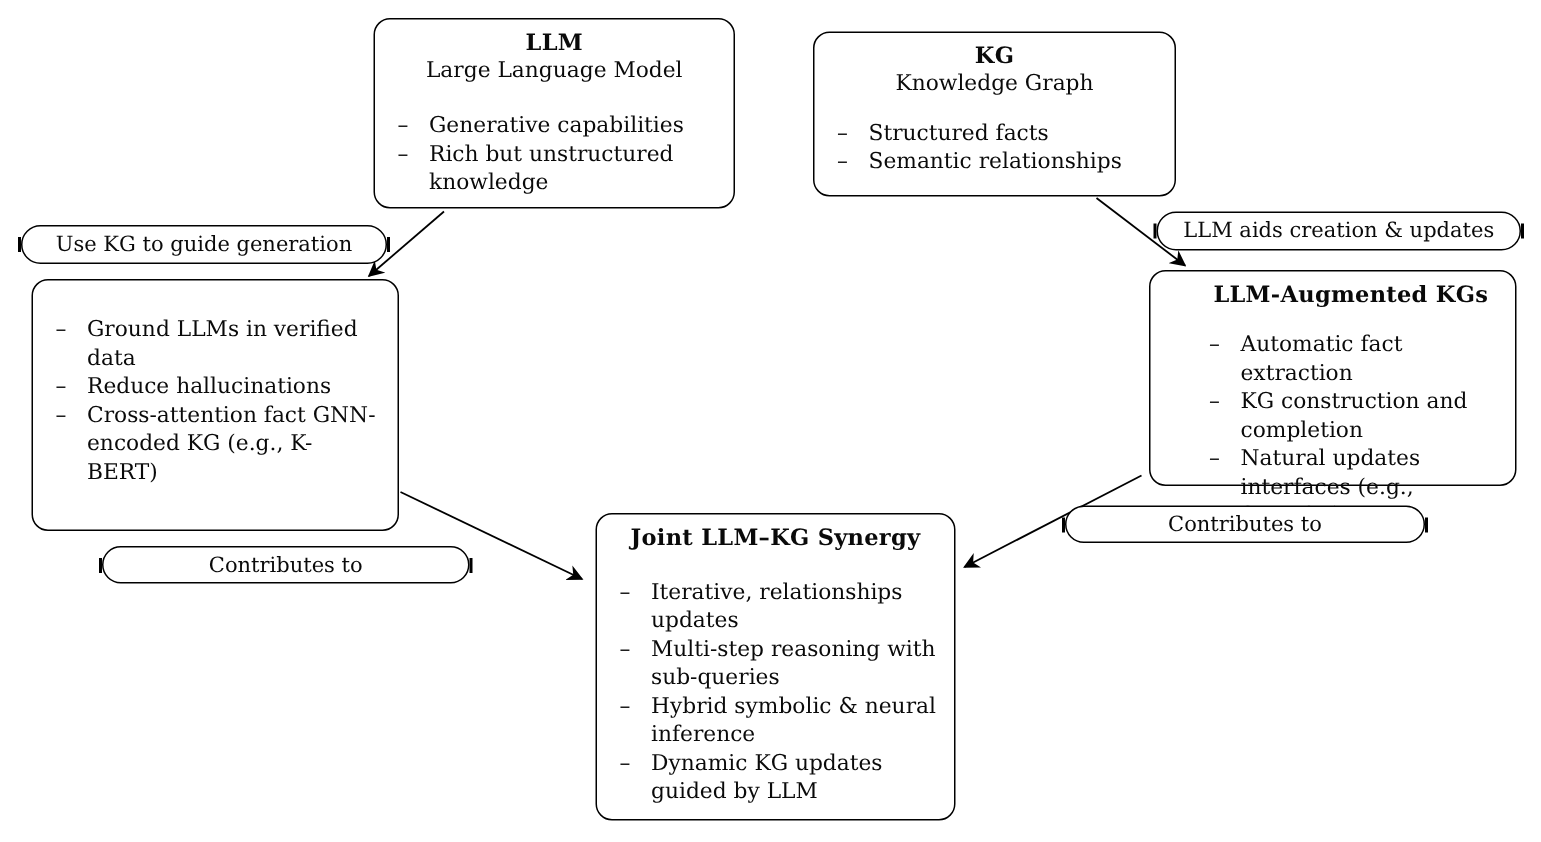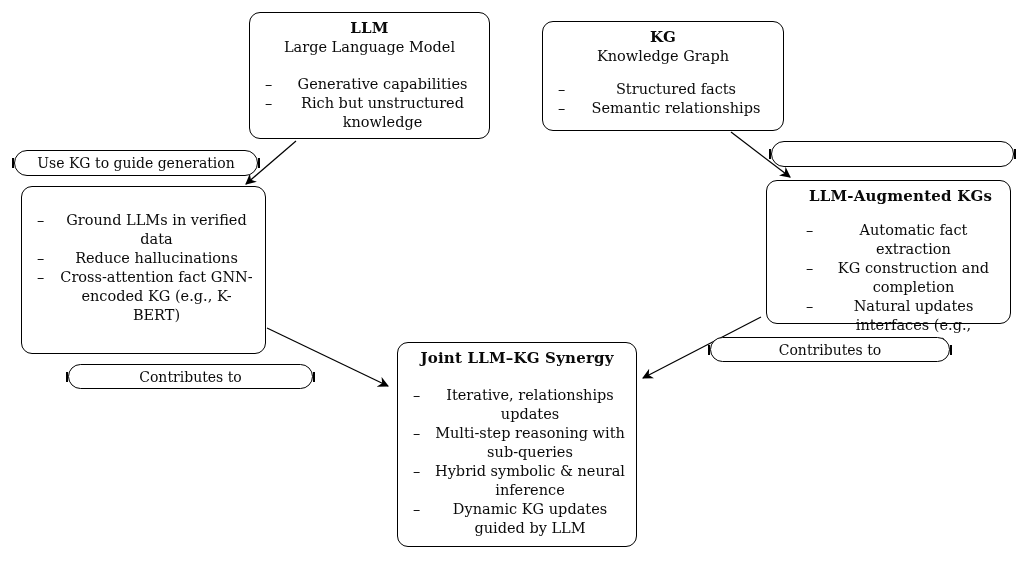--- a/index.html
+++ b/index.html
@@ -11,21 +11,21 @@
   svg.edges { position:absolute; left:0; top:0; z-index:1; }
   .node {
     position:absolute; z-index:2; box-sizing:border-box;
     background:#ffffff; border:1px solid #000000; border-radius:11px;
     padding:6px 10px 6px 10px;
   }
   .node-title { font-weight:bold; font-size:15px; line-height:19px; text-align:center; letter-spacing:0.2px; }
   .node-subtitle { font-size:14.5px; line-height:19px; text-align:center; }
   .gap { height:18px; }
   .bullets { font-size:14.5px; line-height:19px; }
-  .bullet { position:relative; padding-left:26px;text-align:center; }
+  .bullet { position:relative; padding-left:26px; }
   .bullet::before { content:"–"; position:absolute; left:5px; top:0; }
   .pill {
     position:absolute; z-index:3; box-sizing:border-box;
     background:#ffffff; border:1.6px solid #000000; border-radius:14px;
     display:flex; align-items:center; justify-content:center;
     font-size:14px; line-height:16px;
   }
   .tick {
     position:absolute; width:2px; height:10px; background:#000000;
     top:50%; transform:translateY(-50%);
@@ -101,20 +101,21 @@
   </div>
 
   <div class="pill" style="left:14px; top:150px; width:244px; height:26px;">
     <span class="tick left"></span>
     <span>Use KG to guide generation</span>
     <span class="tick right"></span>
   </div>
 
   <div class="pill" style="left:771px; top:141px; width:243px; height:26px;">
     <span class="tick left"></span>
+    <span>LLM aids creation &amp; updates</span>
     <span class="tick right"></span>
   </div>
 
   <div class="pill" style="left:68px; top:364px; width:245px; height:25px;">
     <span class="tick left"></span>
     <span>Contributes to</span>
     <span class="tick right"></span>
   </div>
 
   <div class="pill" style="left:710px; top:337px; width:240px; height:25px;">

